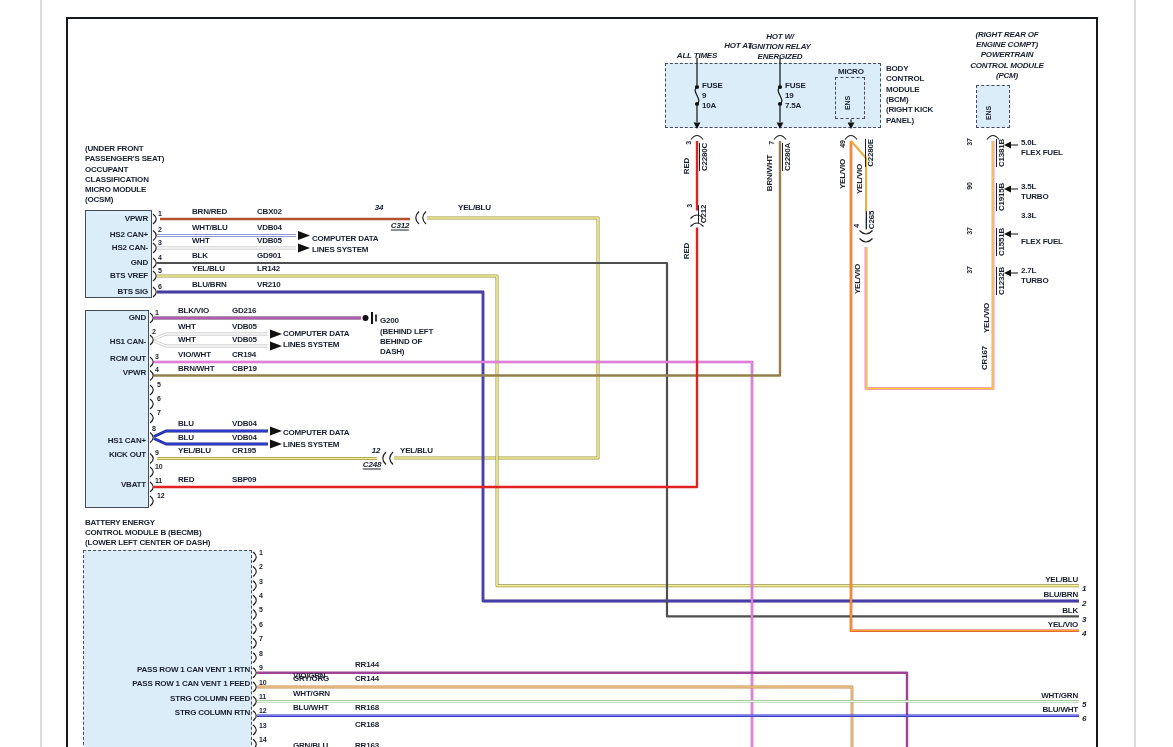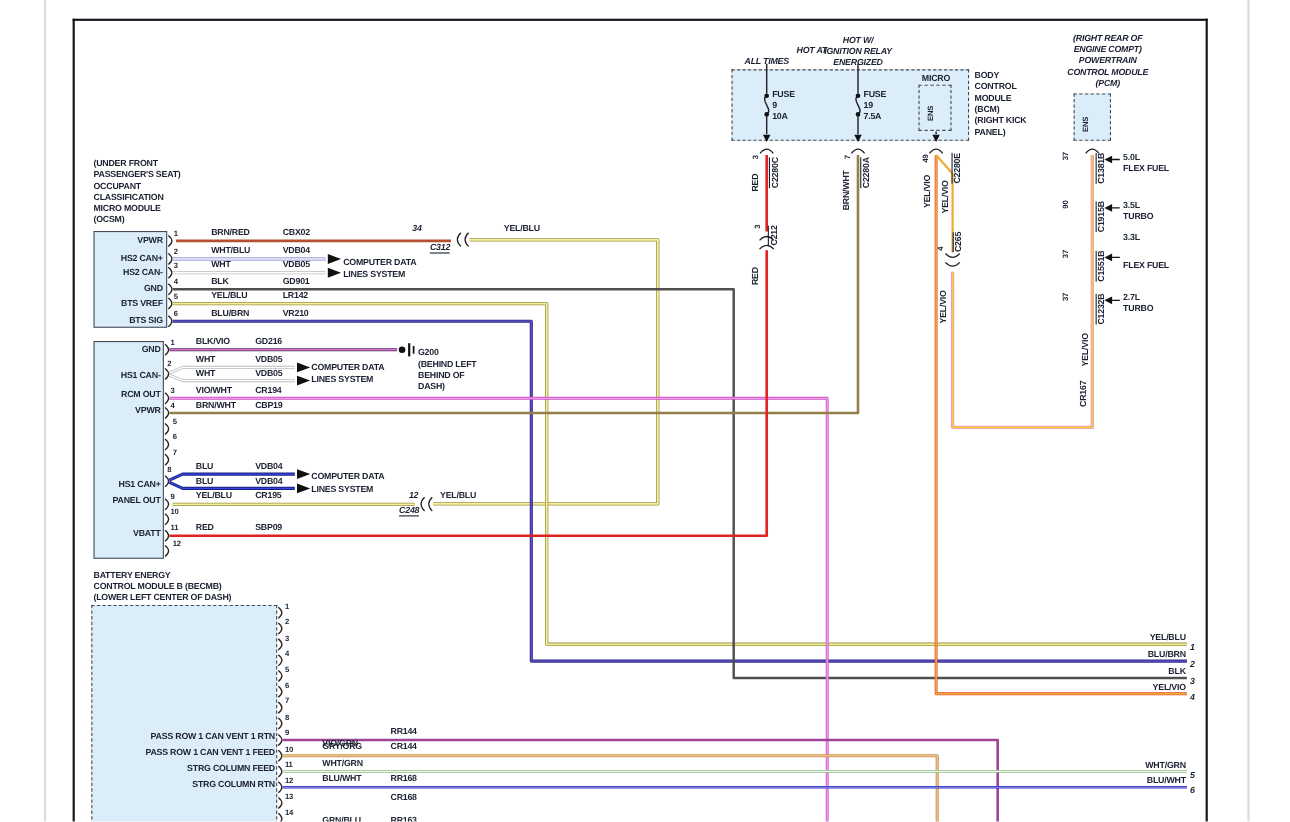--- a/index.html
+++ b/index.html
@@ -268,21 +268,21 @@
   <span class="t" style="left:192px;top:269px">YEL/BLU</span>
   <span class="t" style="left:257px;top:269px">LR142</span>
   <span class="t" style="left:192px;top:285px">BLU/BRN</span>
   <span class="t" style="left:257px;top:285px">VR210</span>
 
   <span class="tr" style="left:146px;top:318px">GND</span>
   <span class="tr" style="left:146px;top:342px">HS1 CAN-</span>
   <span class="tr" style="left:146px;top:359px">RCM OUT</span>
   <span class="tr" style="left:146px;top:373px">VPWR</span>
   <span class="tr" style="left:146px;top:441px">HS1 CAN+</span>
-  <span class="tr" style="left:146px;top:455px">PANEL OUT</span>
+  <span class="tr" style="left:146px;top:455px">KICK OUT</span>
   <span class="tr" style="left:146px;top:485px">VBATT</span>
   <span class="t s7" style="left:155px;top:312px">1</span>
   <span class="t s7" style="left:152px;top:331px">2</span>
   <span class="t s7" style="left:155px;top:356px">3</span>
   <span class="t s7" style="left:155px;top:369px">4</span>
   <span class="t s7" style="left:157px;top:384px">5</span>
   <span class="t s7" style="left:157px;top:398px">6</span>
   <span class="t s7" style="left:157px;top:412px">7</span>
   <span class="t s7" style="left:152px;top:428px">8</span>
   <span class="t s7" style="left:155px;top:452px">9</span>

